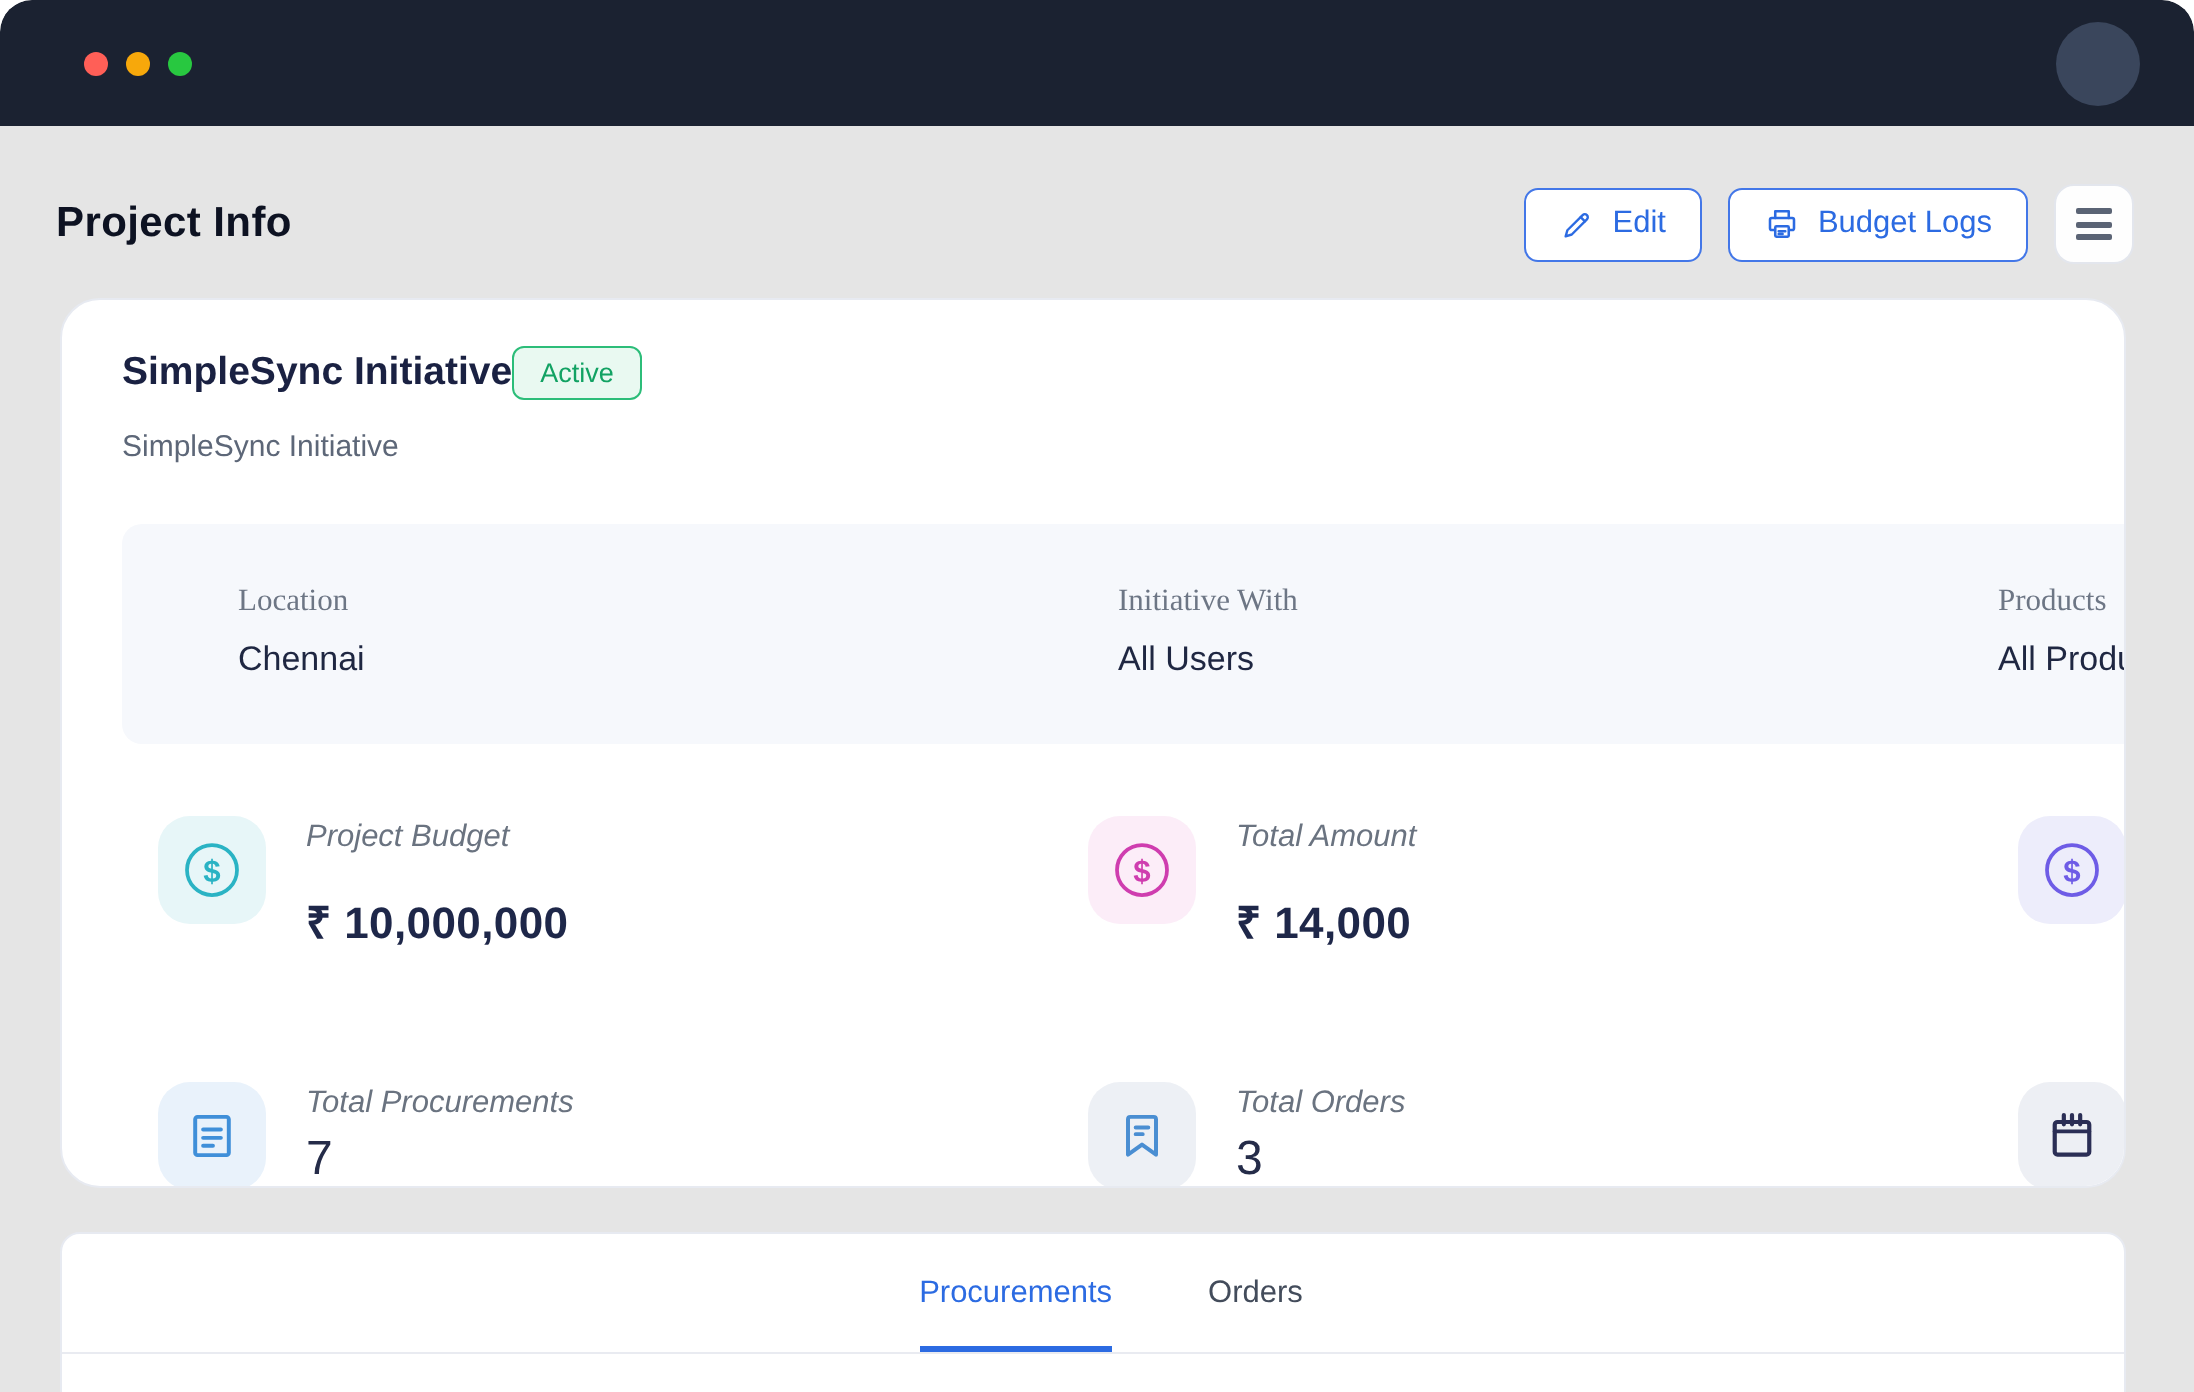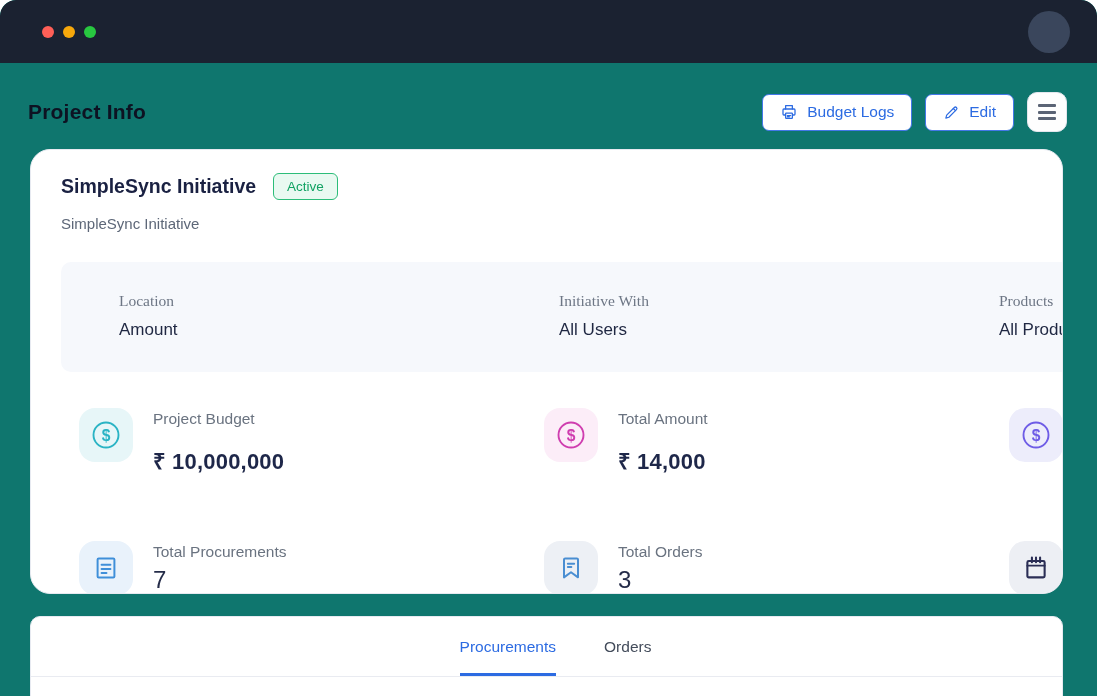--- a/index.html
+++ b/index.html
@@ -1,18 +1,18 @@
 <!DOCTYPE html>
 <html><head>
 <meta charset="utf-8">
 <style>
   * { margin:0; padding:0; box-sizing:border-box; }
   html,body { width:1097px; height:696px; background:#ffffff; overflow:hidden;
               font-family:"Liberation Sans", sans-serif; }
-  .window { width:1097px; height:696px; background:#0f766e; border-radius:16px 16px 0 0; overflow:hidden; }
+  .window { width:1097px; height:696px; background:#e5e5e5; border-radius:16px 16px 0 0; overflow:hidden; }
 
   
   .titlebar { height:63px; background:#1b2231; border-radius:16px 16px 0 0;
               display:flex; align-items:center; padding:0 27px 0 42px; }
   .dots { display:flex; gap:9px; }
   .dot { width:12px; height:12px; border-radius:50%; }
   .avatar { margin-left:auto; width:42px; height:42px; border-radius:50%; background:#3a465c; }
 
   
   .page-head { display:flex; align-items:center; padding:29px 30px 17px 28px; }
@@ -25,36 +25,36 @@
   .icon-btn { width:40px; height:40px; border:1px solid #e3e6ed; background:#fefefe;
               border-radius:10px; display:flex; align-items:center; justify-content:center; cursor:pointer; }
   .hamburger { display:flex; flex-direction:column; gap:3.5px; }
   .hamburger span { display:block; width:18px; height:3px; background:#5b6475; border-radius:1px; }
 
   
   .card { margin:0 34px 0 30px; border:1px solid #e7eaf1; border-radius:20px;
           background:#fff; height:445px; overflow:hidden; }
   .card-title-row { display:flex; align-items:center; padding:23px 30px 0 30px; }
   .card-title { font-size:19.5px; font-weight:bold; color:#1a2142; }
-  .status-badge { margin-left:17px; font-size:13.5px; color:#12a263; background:#e9f9f1;
+  .status-badge { font-size:13.5px; color:#12a263; background:#e9f9f1;
                   border:1px solid #2cbd79; border-radius:6px; padding:5px 13px; }
   .card-subtitle { padding:15px 30px 0 30px; font-size:15px; color:#5d6778; }
 
   .band { margin:30px 0 0 30px; width:1395px; background:#f6f8fc; border-radius:10px;
           padding:30px 0 32px 58px; display:flex; }
   .band-col { width:440px; }
   .band-label { font-size:15.5px; color:#6d7685;font-family:Liberation Serif, serif; }
   .band-value { margin-top:10px; font-size:17px; color:#1f2742; }
 
   .stats { margin:36px 0 0 48px; width:1395px; display:flex; flex-wrap:wrap; row-gap:66px; }
   .stat { width:465px; display:flex; align-items:flex-start; gap:20px; }
   .stat-chip { width:54px; height:54px; border-radius:16px; background:var(--chip-bg,#eef0f5);
                display:flex; align-items:center; justify-content:center; flex:none; }
   .stat-chip svg { color:var(--accent,#444); display:block; }
-  .stat-label { font-size:15.5px; color:#6a7380; padding-top:2px; }
+  .stat-label { font-size:15.5px; color:#6a7380; padding-top:2px;font-style:italic; }
   .stat-value { margin-top:17px; font-size:22px; font-weight:bold; color:#1e2749; letter-spacing:.2px; }
   .stat-count { margin-top:5px; font-size:24px; font-weight:normal; color:#252c49; }
 
   
   .tabs-card { margin:22px 34px 0 30px; border:1px solid #e7eaf1; border-radius:10px 10px 0 0;
                background:#fff; height:120px; }
   .tabs-row { display:flex; gap:48px; padding-left:18px; border-bottom:1px solid #e9ebf1;justify-content:center; }
   .tab { padding:21px 0 17px 0; font-size:15.5px; color:#434c5b; cursor:pointer;
          border-bottom:3px solid transparent; }
   .tab.active { color:#2c6be2; border-bottom-color:#2c6be2; }
@@ -71,37 +71,37 @@
       <span class="dot" style="background: rgb(40, 200, 64);"></span>
     </div>
     <div class="avatar"></div>
   </div>
 
   <div class="page-head">
     <div class="page-title">Project Info</div>
     <div class="head-actions">
       <button class="btn">
         <span>
+          <svg width="17" height="17" viewBox="0 0 24 24" fill="none" stroke="currentColor" stroke-width="1.7" stroke-linecap="round" stroke-linejoin="round">
+            <path d="M4 20l1.2-4.3L16 5a2.1 2.1 0 0 1 3 3L8.3 18.7 4 20z"></path>
+            <path d="M14.6 6.4l3 3"></path>
+          </svg>
+        </span>
+        <span>Edit</span>
+      </button>
+      <button class="btn">
+        <span>
           <svg width="18" height="18" viewBox="0 0 24 24" fill="none" stroke="currentColor" stroke-width="1.7" stroke-linecap="round" stroke-linejoin="round">
             <path d="M7.5 8V3.5h9V8"></path>
             <rect x="4" y="8" width="16" height="8" rx="1.2"></rect>
             <rect x="7.5" y="13.5" width="9" height="7" rx="0.8" fill="#ffffff"></rect>
             <path d="M9.8 16.8h4.4M9.8 18.6h2.6"></path>
           </svg>
         </span>
         <span>Budget Logs</span>
-      </button>
-      <button class="btn">
-        <span>
-          <svg width="17" height="17" viewBox="0 0 24 24" fill="none" stroke="currentColor" stroke-width="1.7" stroke-linecap="round" stroke-linejoin="round">
-            <path d="M4 20l1.2-4.3L16 5a2.1 2.1 0 0 1 3 3L8.3 18.7 4 20z"></path>
-            <path d="M14.6 6.4l3 3"></path>
-          </svg>
-        </span>
-        <span>Edit</span>
       </button>
       <div class="icon-btn">
         <span class="hamburger">
           <span></span>
             <span></span>
             <span></span>
         </span>
       </div>
     </div>
   </div>
@@ -109,21 +109,21 @@
   <div class="card">
     <div class="card-title-row">
       <div class="card-title">SimpleSync Initiative</div>
       <div class="status-badge">Active</div>
     </div>
     <div class="card-subtitle">SimpleSync Initiative</div>
 
     <div class="band">
       <div class="band-col">
         <div class="band-label">Location</div>
-        <div class="band-value">Amount</div>
+        <div class="band-value">Chennai</div>
       </div>
       <div class="band-col">
         <div class="band-label">Initiative With</div>
         <div class="band-value">All Users</div>
       </div>
       <div class="band-col">
         <div class="band-label">Products</div>
         <div class="band-value">All Products</div>
       </div>
     </div>

